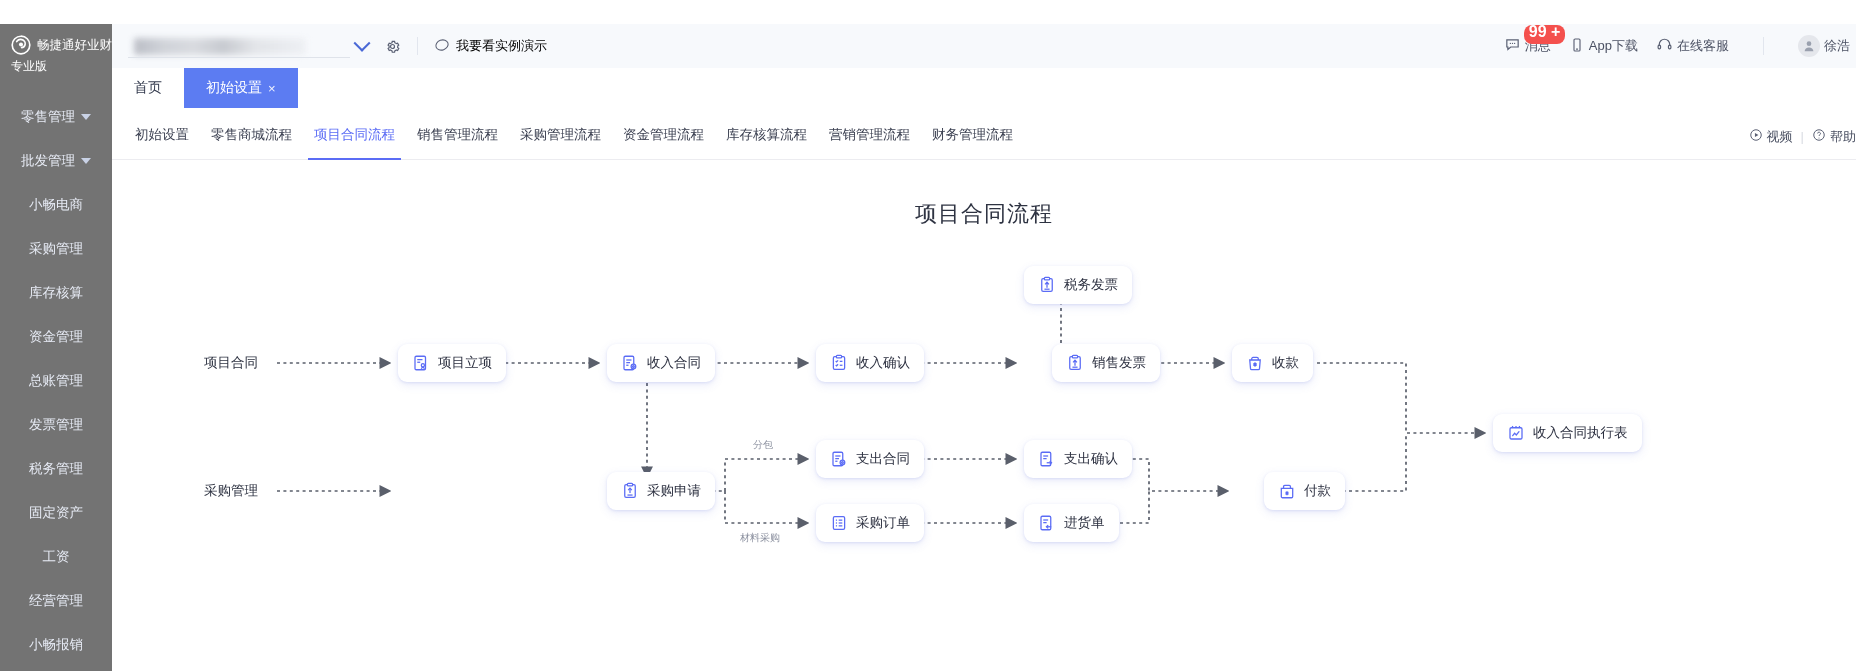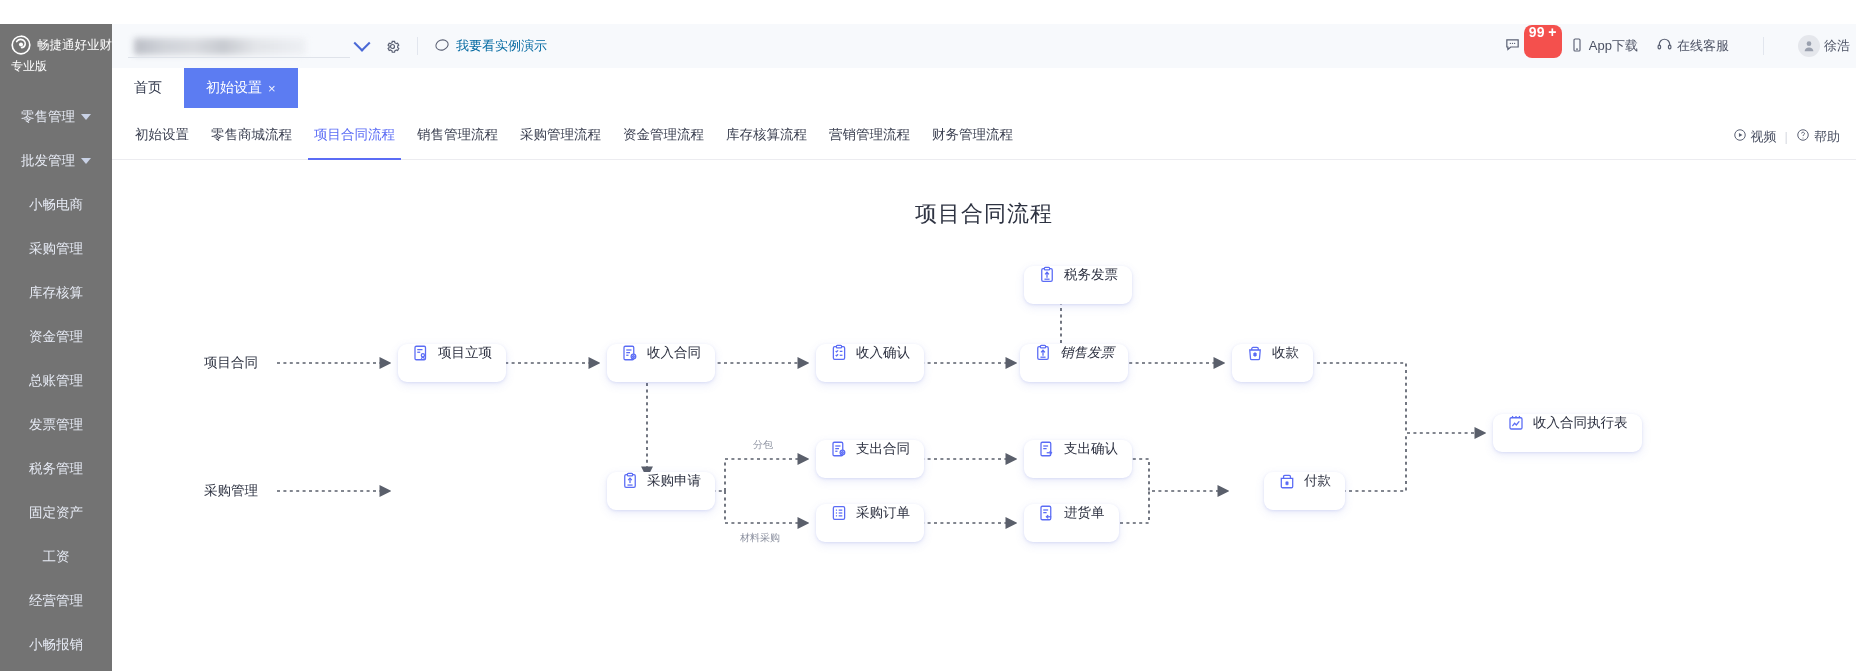--- a/index.html
+++ b/index.html
@@ -52,30 +52,30 @@
   }
   .chev-down {
     margin-left: 6px; width: 12px; height: 12px; border-right: 2px solid #4a69d6;
     border-bottom: 2px solid #4a69d6; transform: rotate(45deg) translate(-2px,-2px);
     cursor: pointer;
   }
   .gear { margin-left: 16px; cursor: pointer; display: flex; }
   .vdiv { width: 1px; height: 18px; background: #e2e6ee; margin: 0 16px; }
   .demo-link {
     display: flex; align-items: center; gap: 6px; font-size: 13px;
-    color: #0369a1; cursor: pointer;
+    color: #000000; cursor: pointer;
   }
   .topbar-right {
     margin-left: auto; display: flex; align-items: center; gap: 18px;
     padding-right: 6px; font-size: 13px; color: #4b5163;
   }
   .tb-item { display:flex; align-items:center; gap:4px; cursor:pointer; position:relative; }
   .badge {
     position: absolute; left: 20px; top: -11px; background: #f4504d; color: #fff;
-    font-size: 14px; line-height: 14px; height: 33px; padding: 0 5px;
+    font-size: 16px; line-height: 14px; height: 19px; padding: 0 5px;
     border-radius: 8px; font-weight: bold; white-space: nowrap;
   }
   .avatar {
     width: 22px; height: 22px; border-radius: 50%; background: #e5e7ec;
     display: flex; align-items: center; justify-content: center;
   }
 
   
   #wintabs {
     position: absolute; left: 112px; top: 68px; right: 0; height: 40px;
@@ -99,42 +99,42 @@
     margin: 0 22px 0 0; cursor: pointer; position: relative; white-space: nowrap;
   }
   .stab:first-child { margin-left: 23px; }
   .stab.active { color: #5b6cf5; }
   .stab.active::after {
     content: ""; position: absolute; left: -6px; right: -6px; bottom: -13px;
     height: 2px; background: #5b6cf5;
   }
   .subtabs-right {
     margin-left: auto; display: flex; align-items: center; gap: 8px;
-    padding-right: 16px; font-size: 13px; color: #4b5163;
+    padding-right: 0; font-size: 13px; color: #4b5163;
   }
   .srt { display: flex; align-items: center; gap: 4px; cursor: pointer; }
   .srt-div { color: #d8dbe2; }
 
   
   #canvas { position: absolute; left: 112px; top: 161px; right: 0; bottom: 0; background:#fff; }
   #flow-title {
     position: absolute; left: 0; right: 0; top: 38px; text-align: center;
     font-size: 22px; color: #2e3342; letter-spacing: 1px;
   }
   svg#edges { position: absolute; left: 0; top: 0; width: 100%; height: 100%; }
 
   .rowlabel {
     position: absolute; font-size: 13.5px; color: #2e3342; white-space: nowrap;
   }
   .edgelabel {
     position: absolute; font-size: 10px; color: #8a8f9e; white-space: nowrap;
   }
   .node {
     position: absolute; height: 38px; background: #ffffff;
-    border-radius: 9px; display: flex; gap: 8px;
+    border-radius: 9px; display: flex; align-items: center; gap: 8px;
     padding: 0 14px; white-space: nowrap; cursor: pointer;
     box-shadow: 0 1px 3px rgba(92,110,220,.16), 0 3px 10px rgba(92,110,220,.13);
   }
   .node .nlabel { font-size: 13.5px; color: #2c3040; }
   .node svg { flex: none; display: block; }
 </style>
 </head>
 <body>
 
 <div id="app">
@@ -420,21 +420,21 @@
           <rect x="5" y="3.5" width="14" height="17" rx="1.8"></rect>
           <rect x="8.5" y="1.8" width="7" height="3.4" rx="1.2" fill="#fff"></rect>
           <path d="M12 15.6V8.6"></path>
             <path d="M9.4 11.2L12 8.4l2.6 2.8"></path>
           <line x1="8.6" y1="17.6" x2="15.4" y2="17.6"></line>
         </svg>
       </span>
       <span class="nlabel">税务发票</span>
     </div>
 
-    <div class="node" style="left:908px; top:183px;font-style:italic;">
+    <div class="node" style="left:940px; top:183px;">
       <span>
         <svg width="18" height="18" viewBox="0 0 24 24" fill="none" stroke="#5b6cf5" stroke-width="1.7">
           <rect x="5" y="3.5" width="14" height="17" rx="1.8"></rect>
           <rect x="8.5" y="1.8" width="7" height="3.4" rx="1.2" fill="#fff"></rect>
           <path d="M12 15.6V8.6"></path>
             <path d="M9.4 11.2L12 8.4l2.6 2.8"></path>
           <line x1="8.6" y1="17.6" x2="15.4" y2="17.6"></line>
         </svg>
       </span>
       <span class="nlabel">销售发票</span>

